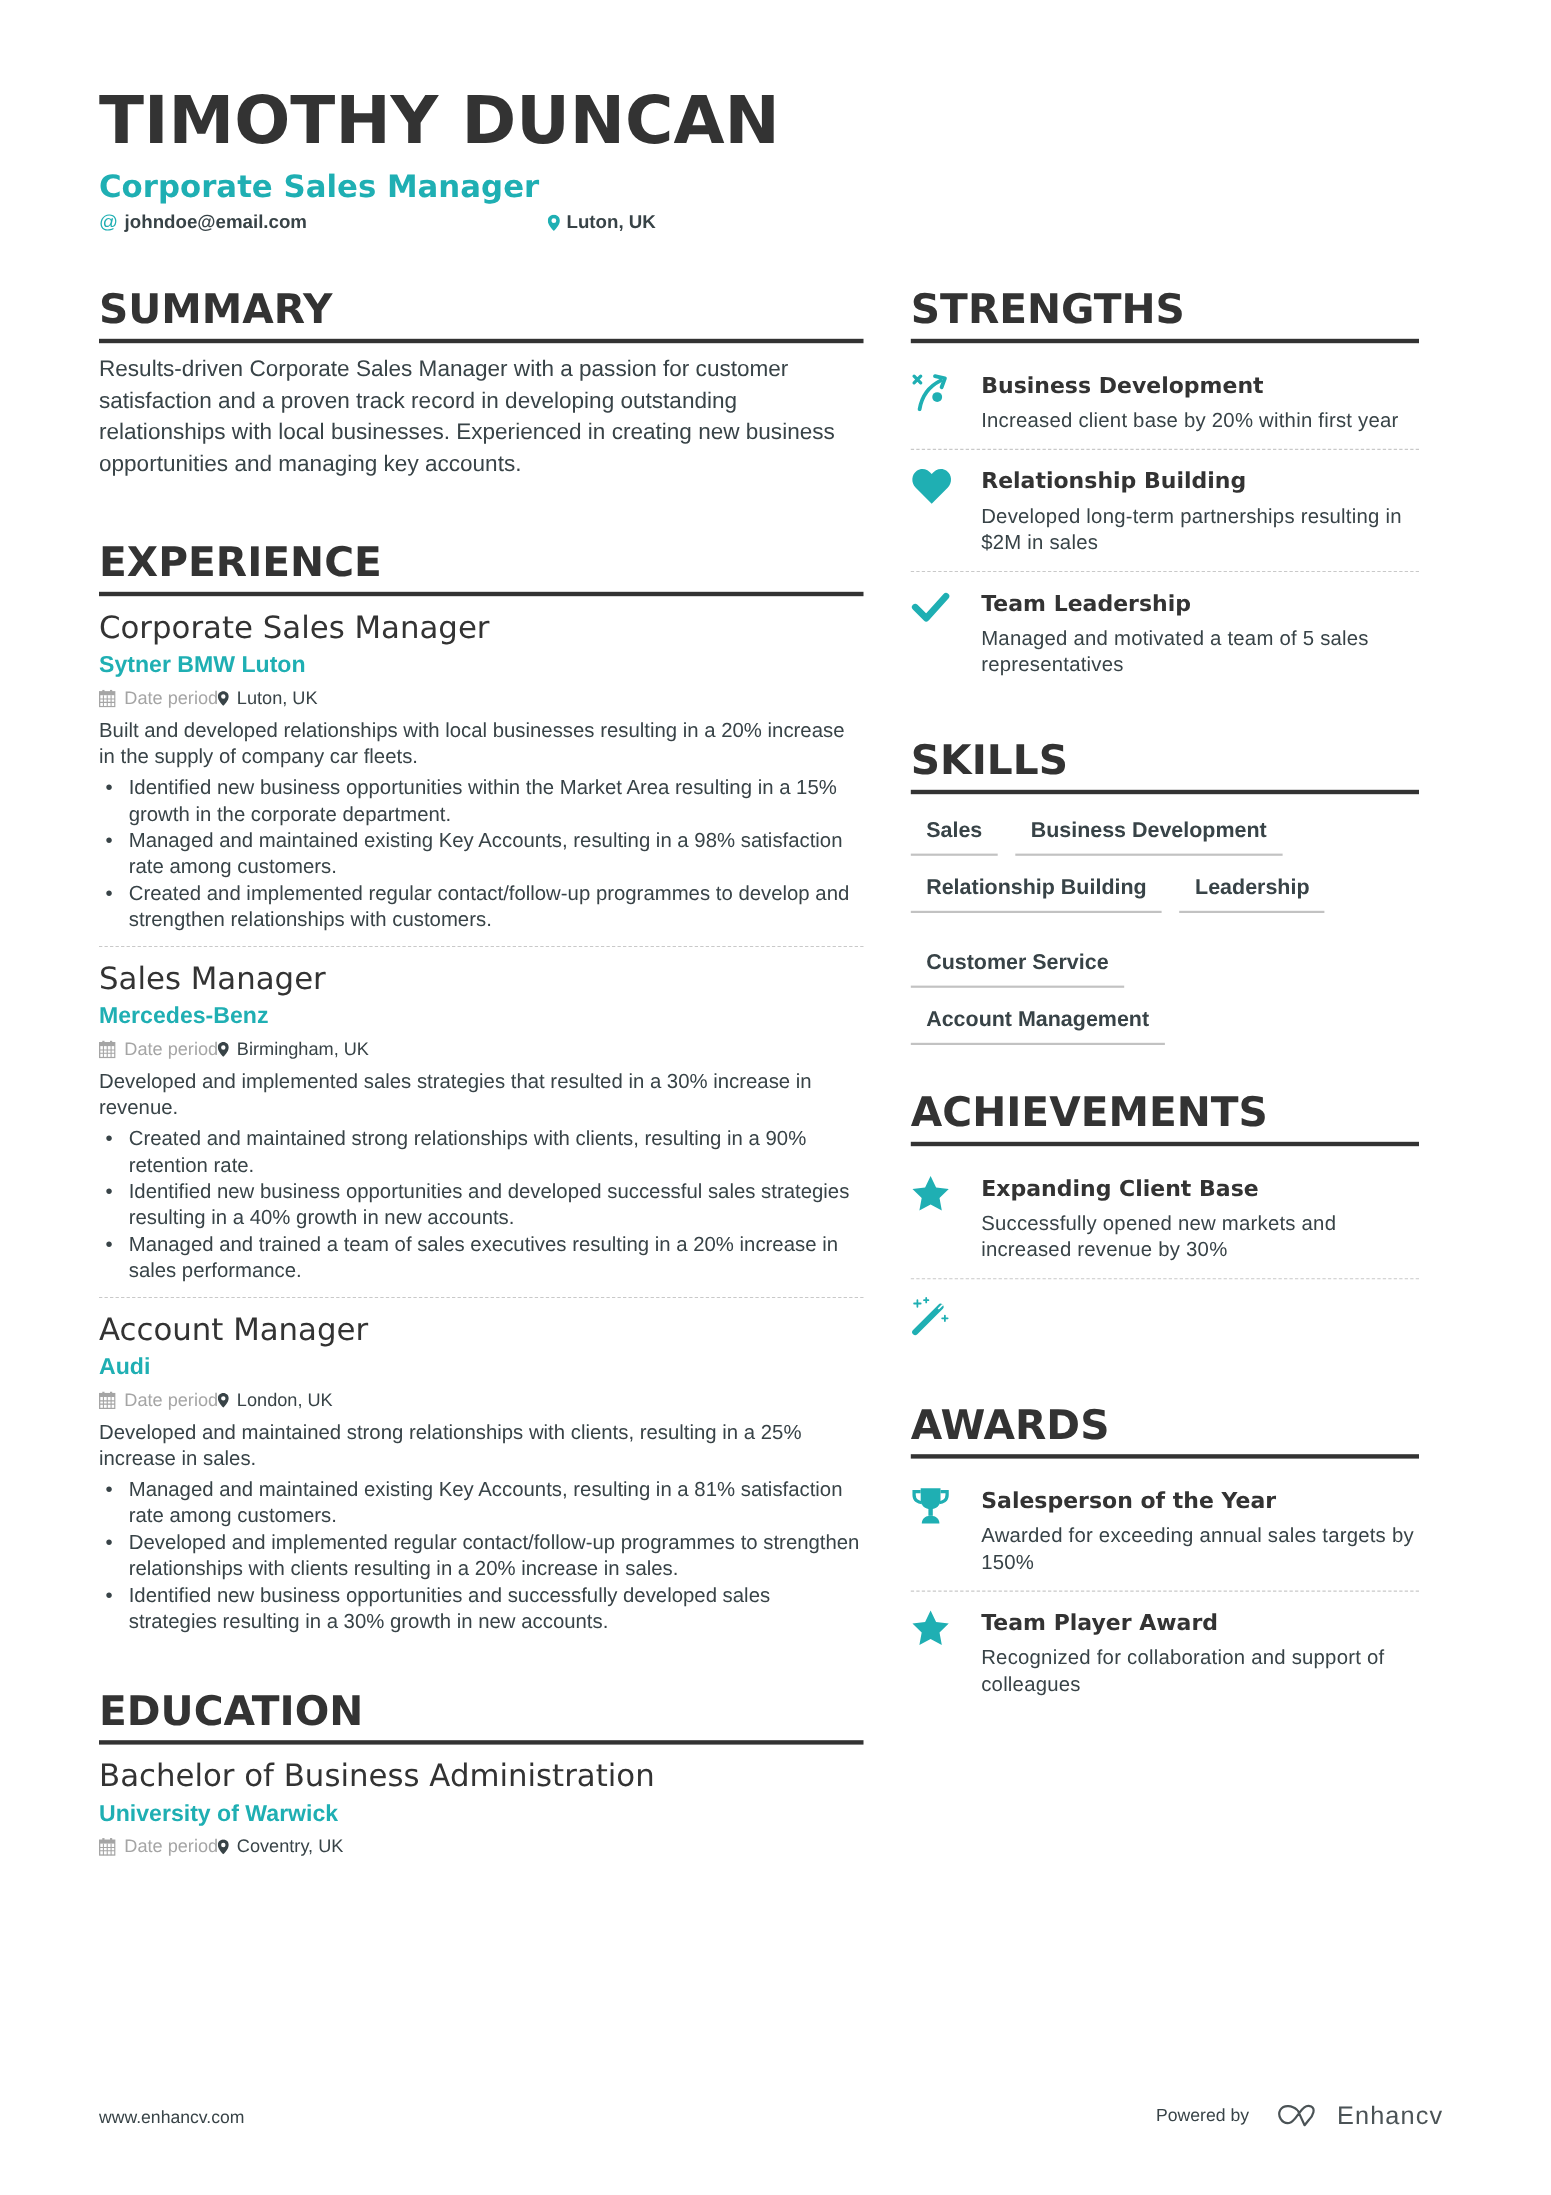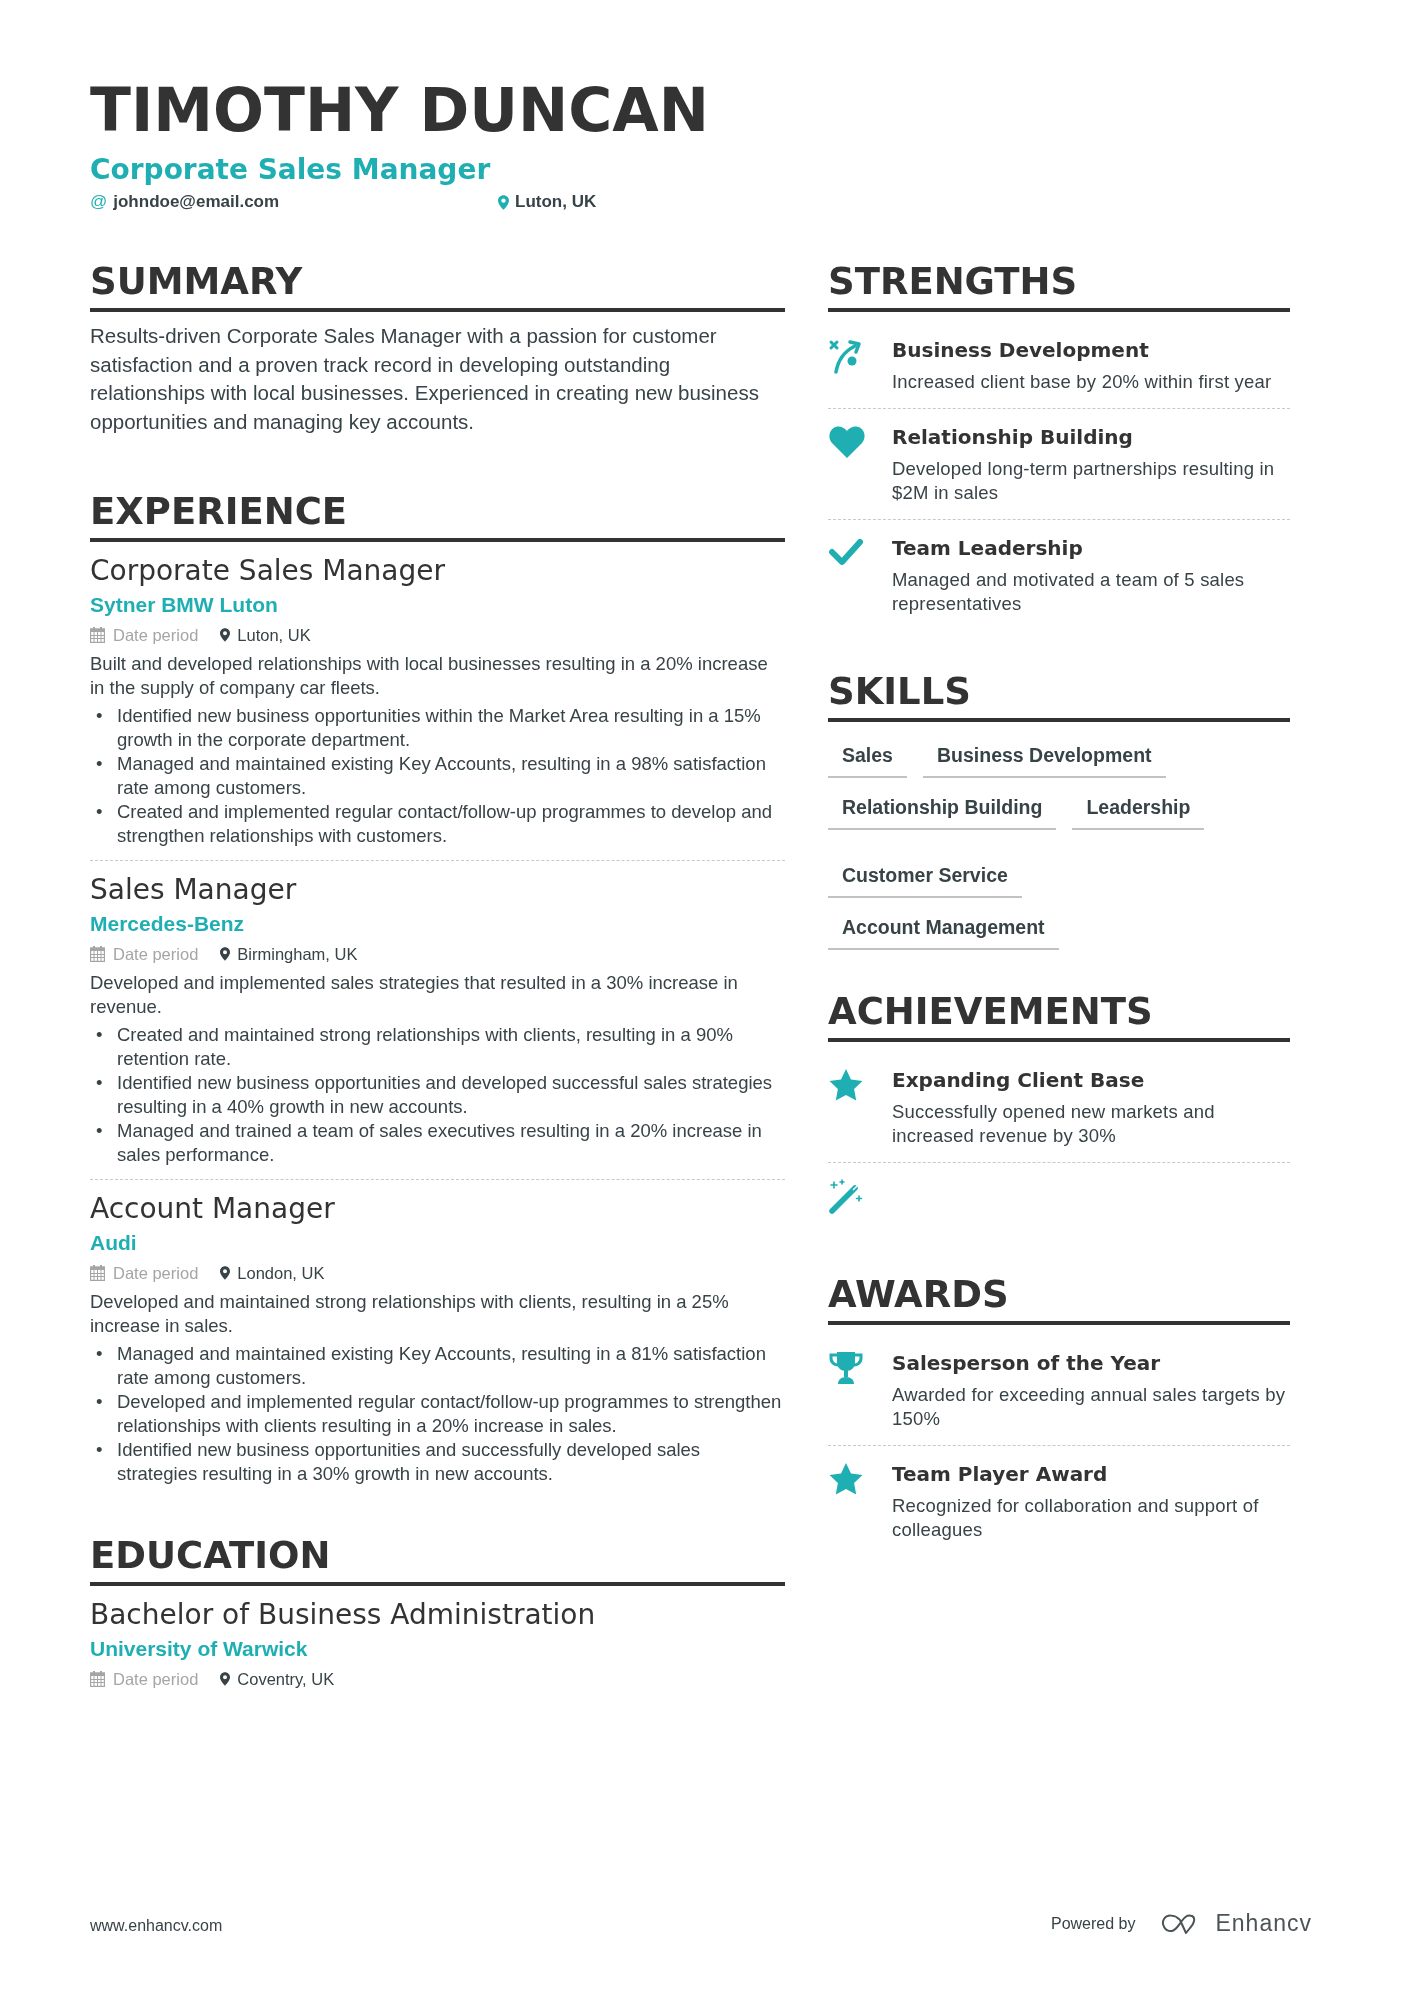--- a/index.html
+++ b/index.html
@@ -22,21 +22,21 @@
 
   .section-title { font-family: "DejaVu Sans", sans-serif; font-weight: bold; font-size: 37px; line-height: 48px; color: #333333; border-bottom: 4px solid #333333; padding-bottom: 2px; margin-bottom: 10px; }
 
   .summary-text { font-size: 20.5px; line-height: 28.5px; color: #384347; }
 
   .exp-section { margin-top: 52px; }
   .exp-item { padding-bottom: 12px; }
   .exp-item + .exp-item { border-top: 1px dashed #c9c9c9; padding-top: 10px; }
   .exp-role { font-family: "DejaVu Sans", sans-serif; font-weight: normal; font-size: 28px; line-height: 38px; color: #333333; }
   .exp-company { font-weight: bold; font-size: 21px; line-height: 30px; color: #1fafb3; }
-  .meta { display: flex; align-items: center; gap: 22px; font-size: 16.5px; line-height: 26px; margin-top: 2px; }
+  .meta { display: flex; align-items: center; font-size: 16.5px; line-height: 26px; margin-top: 2px; }
   .meta .date { color: #a5a5a5; display: flex; align-items: center; gap: 8px; }
   .meta .loc { color: #384347; display: flex; align-items: center; gap: 7px; }
   .meta svg { display: block; }
   .exp-desc { font-size: 18.5px; line-height: 24px; color: #384347; margin-top: 4px; }
   .bullets { list-style: none; margin-top: 4px; }
   .bullets li { position: relative; padding-left: 27px; font-size: 18.5px; line-height: 24px; color: #384347; }
   .bullets li::before { content: "•"; position: absolute; left: 6px; top: 0; color: #384347; }
 
   .edu-section { margin-top: 34px; }
 
@@ -51,21 +51,21 @@
 
   .right-section + .right-section { margin-top: 38px; }
 
   .skills { display: flex; flex-wrap: wrap; column-gap: 16px; row-gap: 12px; padding-top: 6px; }
   .skill { font-weight: bold; font-size: 19.5px; line-height: 26px; color: #384347; padding: 4px 14px 8px 14px; border-bottom: 2px solid #c2c2c2; }
 
   
   .footer-left { position: absolute; left: 90px; top: 1917px; font-size: 16px; color: #384347; }
   .footer-right { position: absolute; right: 98px; top: 1910px; display: flex; align-items: center; gap: 24px; }
   .powered { font-size: 16px; color: #384347; }
-  .brand { display: flex; align-items: flex-end; gap: 10px; font-size: 23px; color: #4b5356; letter-spacing: 1px; }
+  .brand { display: flex; align-items: center; gap: 10px; font-size: 23px; color: #4b5356; letter-spacing: 1px; }
 </style>
 </head>
 <body>
 
 <div class="page">
 
   <div class="header">
     <div class="name">TIMOTHY DUNCAN</div>
     <div class="job-title">Corporate Sales Manager</div>
     <div class="contacts">

